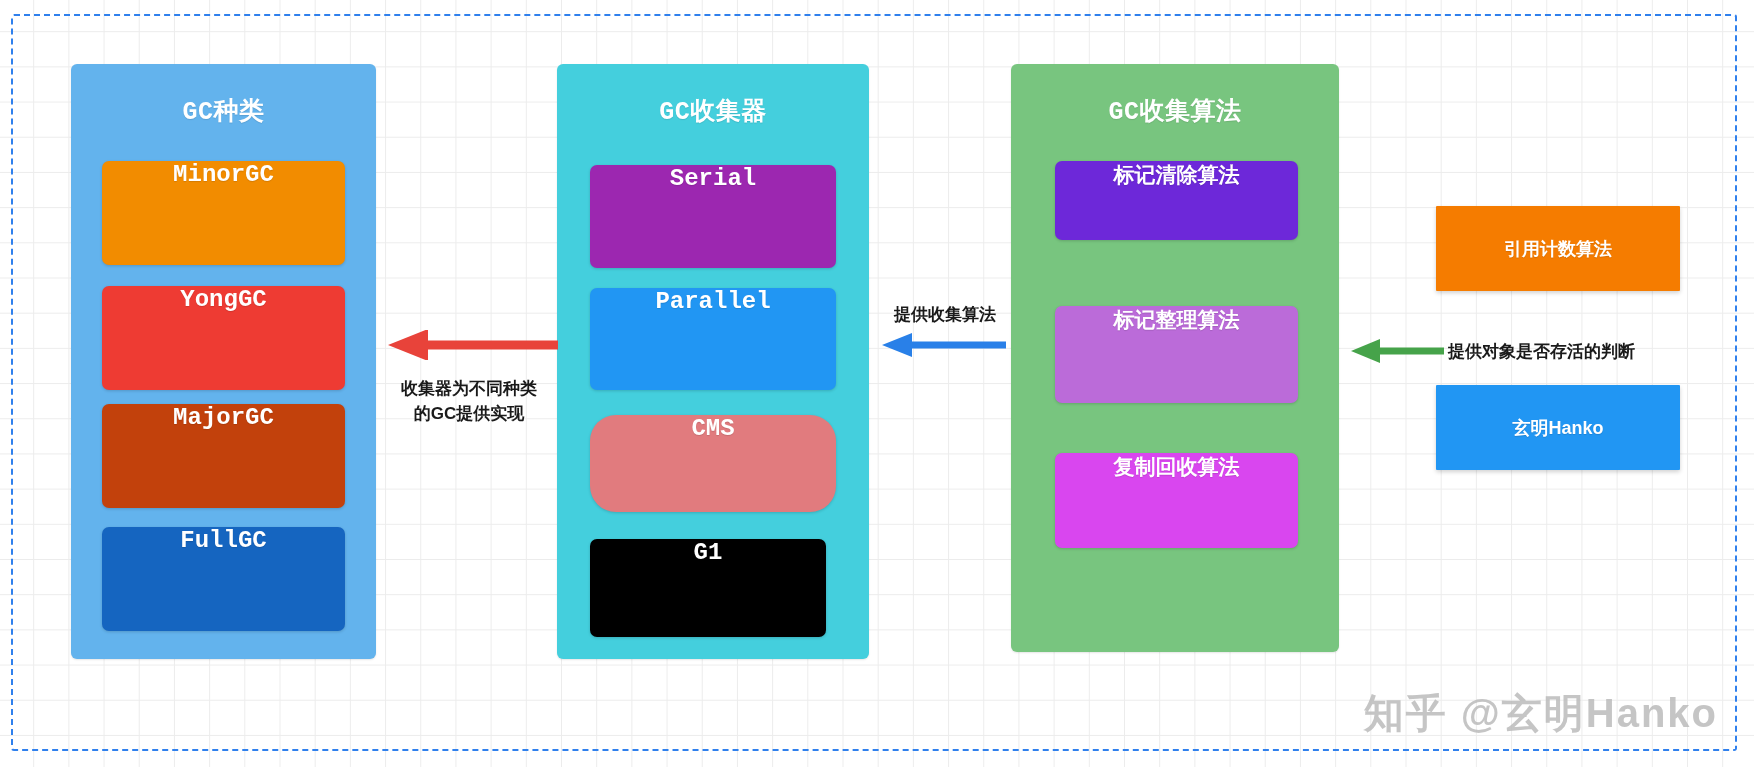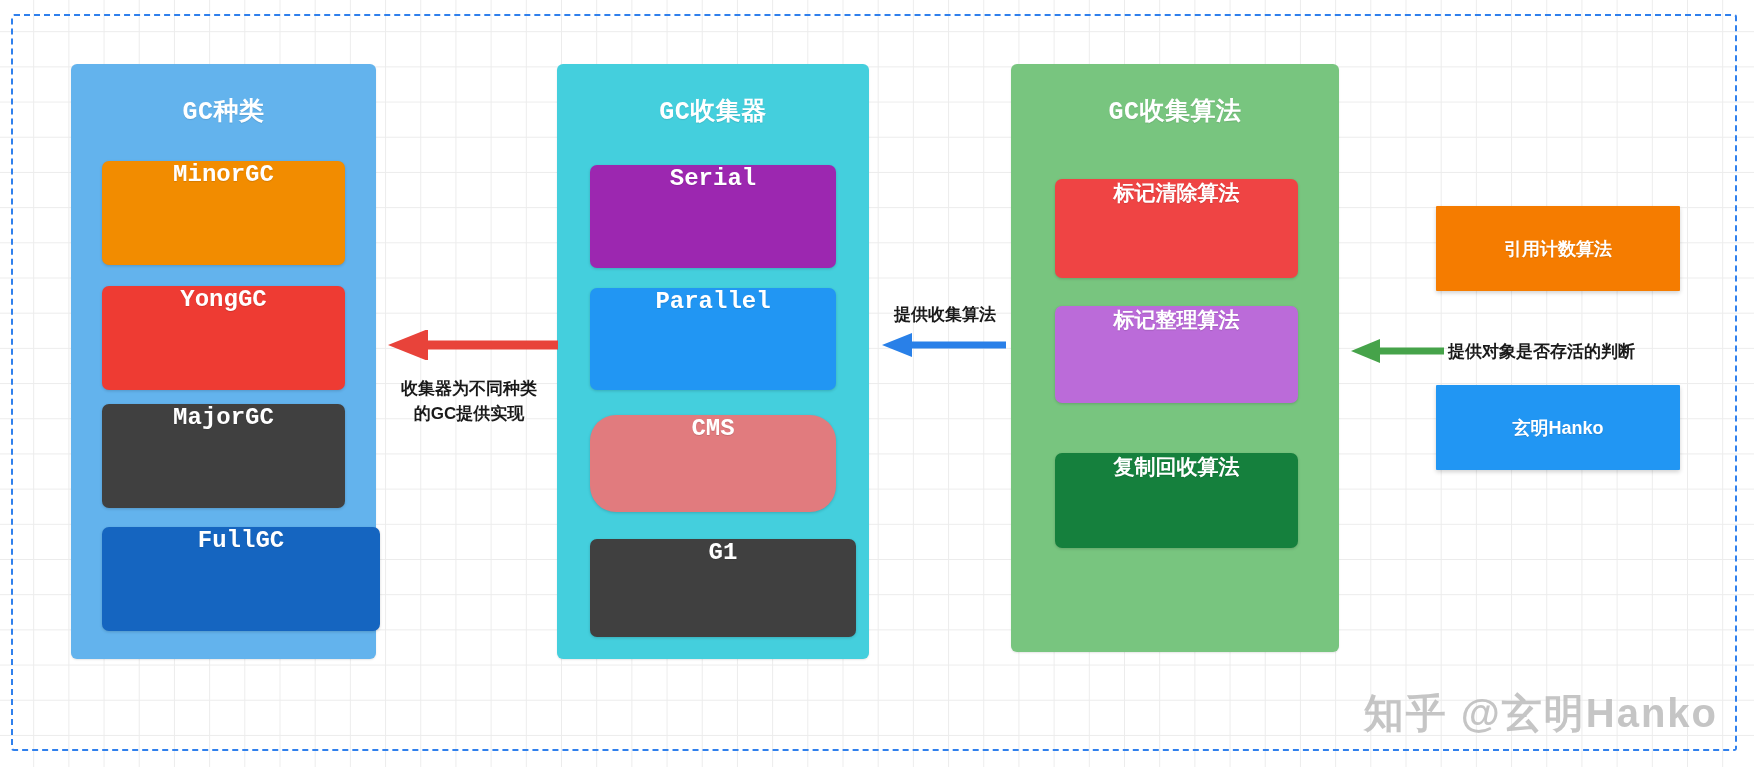--- a/index.html
+++ b/index.html
@@ -120,55 +120,55 @@
 
   <div class="column" style="left:71px; top:64px; width:305px; height:595px; background:#63b3ed;">
     <div class="column-title" style="top:30px;">GC种类</div>
 
     <div class="item item-en" style="left:31px; top:97px; width:243px; height:104px; background:#f28c00;">
       <span>MinorGC</span>
     </div>
     <div class="item item-en" style="left:31px; top:222px; width:243px; height:104px; background:#ee3b33;">
       <span>YongGC</span>
     </div>
-    <div class="item item-en" style="left:31px; top:340px; width:243px; height:104px; background:#404040;">
+    <div class="item item-en" style="left:31px; top:340px; width:243px; height:104px; background:#c2410c;">
       <span>MajorGC</span>
     </div>
-    <div class="item item-en" style="left:31px; top:463px; width:278px; height:104px; background:#1565c0;">
+    <div class="item item-en" style="left:31px; top:463px; width:243px; height:104px; background:#1565c0;">
       <span>FullGC</span>
     </div>
   </div>
 
   <div class="column" style="left:557px; top:64px; width:312px; height:595px; background:#44cfdd;">
     <div class="column-title" style="top:30px;">GC收集器</div>
 
     <div class="item item-en" style="left:33px; top:101px; width:246px; height:103px; background:#9c27b0;">
       <span>Serial</span>
     </div>
     <div class="item item-en" style="left:33px; top:224px; width:246px; height:102px; background:#2196f3;">
       <span>Parallel</span>
     </div>
     <div class="item item-en" style="left:33px; top:351px; width:246px; height:97px; background:#e17b7e;border-radius:26px;">
       <span>CMS</span>
     </div>
-    <div class="item item-en" style="left:33px; top:475px; width:266px; height:98px; background:#404040;">
+    <div class="item item-en" style="left:33px; top:475px; width:236px; height:98px; background:#000000;">
       <span>G1</span>
     </div>
   </div>
 
   <div class="column" style="left:1011px; top:64px; width:328px; height:588px; background:#78c57f;">
     <div class="column-title" style="top:30px;">GC收集算法</div>
 
-    <div class="item item-cn" style="left:44px; top:97px; width:243px; height:99px; background:#ef4444;margin-top:18px;">
+    <div class="item item-cn" style="left:44px; top:97px; width:243px; height:79px; background:#6d28d9;">
       <span>标记清除算法</span>
     </div>
     <div class="item item-cn" style="left:44px; top:242px; width:243px; height:97px; background:#bb6bd9;">
       <span>标记整理算法</span>
     </div>
-    <div class="item item-cn" style="left:44px; top:389px; width:243px; height:95px; background:#15803d;">
+    <div class="item item-cn" style="left:44px; top:389px; width:243px; height:95px; background:#d946ef;">
       <span>复制回收算法</span>
     </div>
   </div>
 
   <div class="float-box" style="left:1436px; top:206px; width:244px; height:85px; background:#f57c00;">
     <span>引用计数算法</span>
   </div>
   <div class="float-box" style="left:1436px; top:385px; width:244px; height:85px; background:#2196f3;">
     <span>玄明Hanko</span>
   </div>

